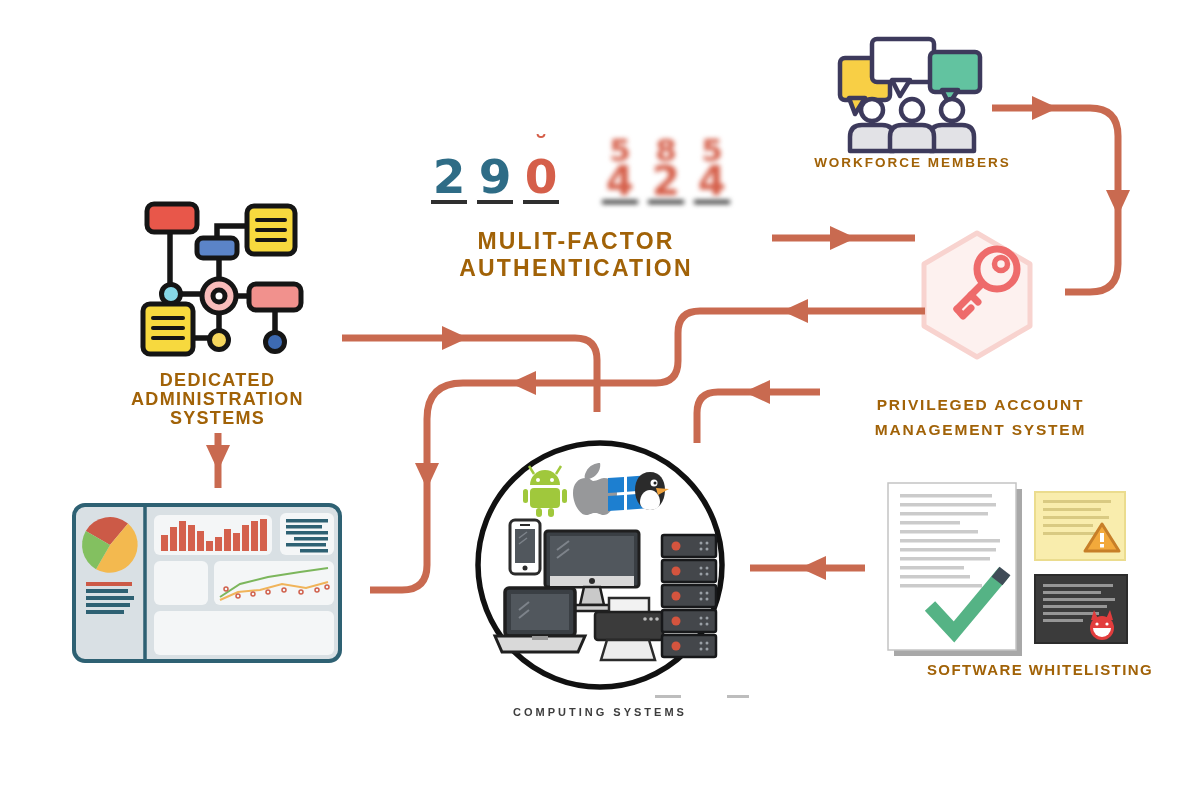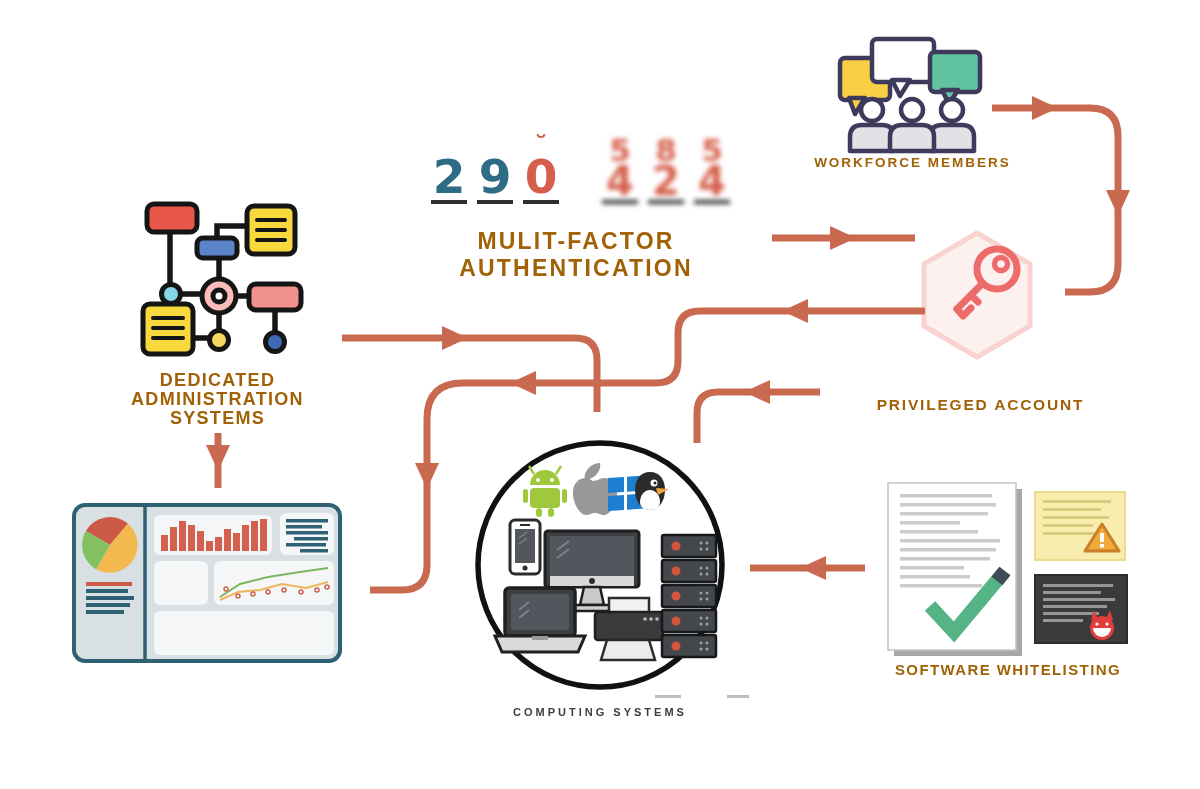--- a/index.html
+++ b/index.html
@@ -21,21 +21,21 @@
   .mfa-slot.blurred{filter:blur(2.4px);}
   .mfa-slot.blurred .upper{font-size:31px;line-height:24px;}
   .mfa-slot.blurred .main{font-size:40px;line-height:38px;}
   
   #mfa-label{left:366px;top:228px;width:420px;font-size:23px;letter-spacing:2.2px;}
   #workforce-label{left:805px;top:155px;width:215px;font-size:13.5px;letter-spacing:2px;}
   #admin-label{left:90px;top:371px;width:255px;font-size:18px;letter-spacing:1.3px;line-height:19px;}
   #pam-label{left:853px;top:372px;width:255px;font-size:15.5px;letter-spacing:1.8px;line-height:25px;margin-top:20px;}
   #analytics-label{left:94px;top:669px;width:228px;font-size:12.5px;letter-spacing:1.8px;line-height:21px;}
   #computing-label{left:450px;top:706px;width:300px;font-size:11px;letter-spacing:3px;}
-  #whitelist-label{left:880px;top:661px;width:256px;font-size:15px;letter-spacing:1.4px;}
+  #whitelist-label{left:912px;top:661px;width:256px;font-size:15px;letter-spacing:1.4px;}
   .dash{position:absolute;height:3px;background:#bdbdbd;z-index:2;}
   svg{position:absolute;overflow:visible;}
   #arrow-layer{left:0;top:0;z-index:1;}
 </style>
 </head>
 <body>
 
 <svg id="arrow-layer" width="1200" height="789" viewBox="0 0 1200 789">
   <g stroke="#c96a50" stroke-width="7" fill="none">
     <path d="M772 238 H915"></path>
@@ -160,20 +160,21 @@
   <g stroke="#ee6b6b" fill="none" stroke-linecap="round" stroke-linejoin="round">
     <circle cx="82" cy="44" r="20" stroke-width="7"></circle>
     <circle cx="86" cy="39" r="6.5" stroke-width="5.5"></circle>
     <path d="M67 59 L42 84" stroke-width="7"></path>
     <path d="M42 84 L48 91 L56 83" stroke-width="7"></path>
     <path d="M56 70 L63 77" stroke-width="7"></path>
   </g>
 </svg>
 <div id="pam-label" class="abs label">
   <div>PRIVILEGED ACCOUNT</div>
+  <div>MANAGEMENT SYSTEM</div>
 </div>
 
 <svg class="abs" style="left:72px;top:503px;" width="270" height="160" viewBox="0 0 270 160">
   <rect x="2" y="2" width="266" height="156" rx="11" fill="#d9e0e4" stroke="#2e6173" stroke-width="4"></rect>
   <line x1="73" y1="3" x2="73" y2="157" stroke="#2e6173" stroke-width="3.5"></line>
   <g>
     <path d="M38 42 L13.8 28 A28 28 0 0 1 56 20.6 Z" fill="#cc5a47"></path>
     <path d="M38 42 L56 20.6 A28 28 0 0 1 24 66.2 Z" fill="#f3b94f"></path>
     <path d="M38 42 L24 66.2 A28 28 0 0 1 13.8 28 Z" fill="#83c060"></path>
   </g>

